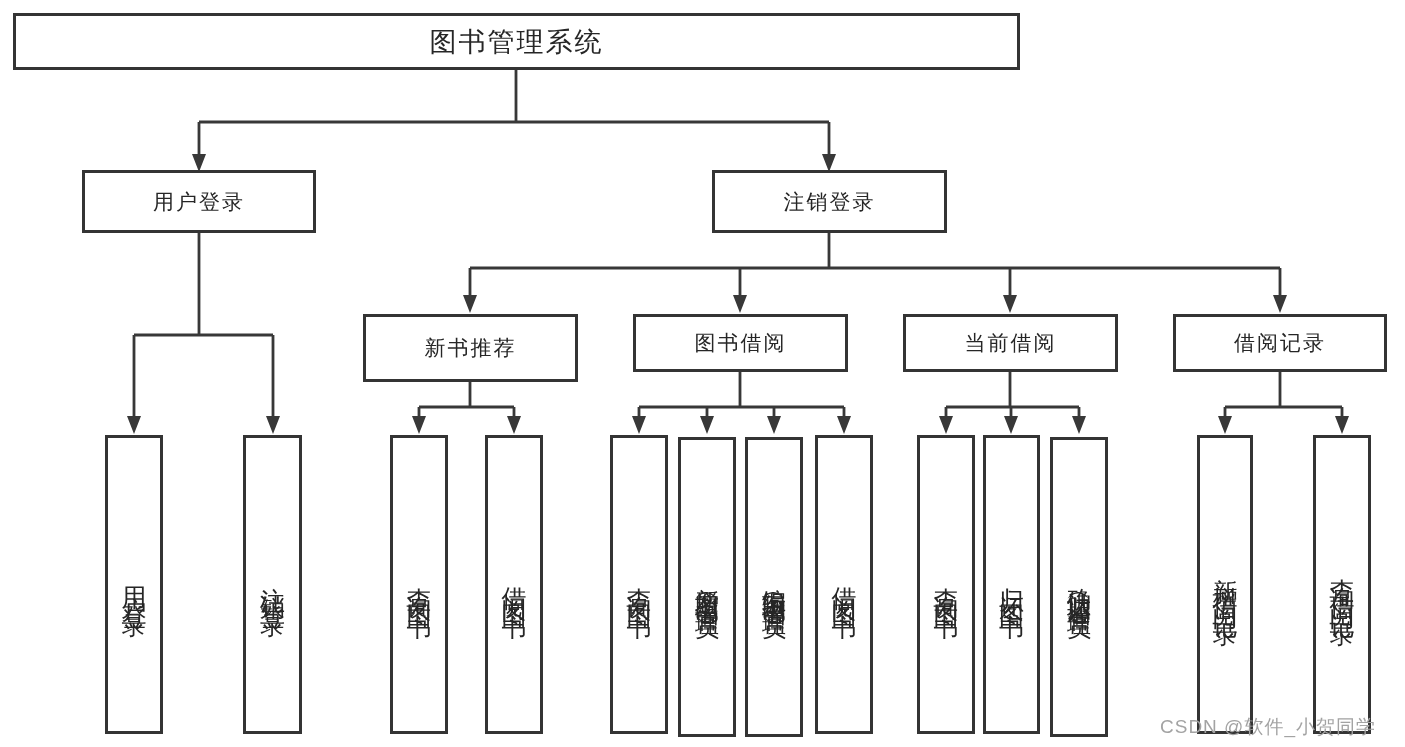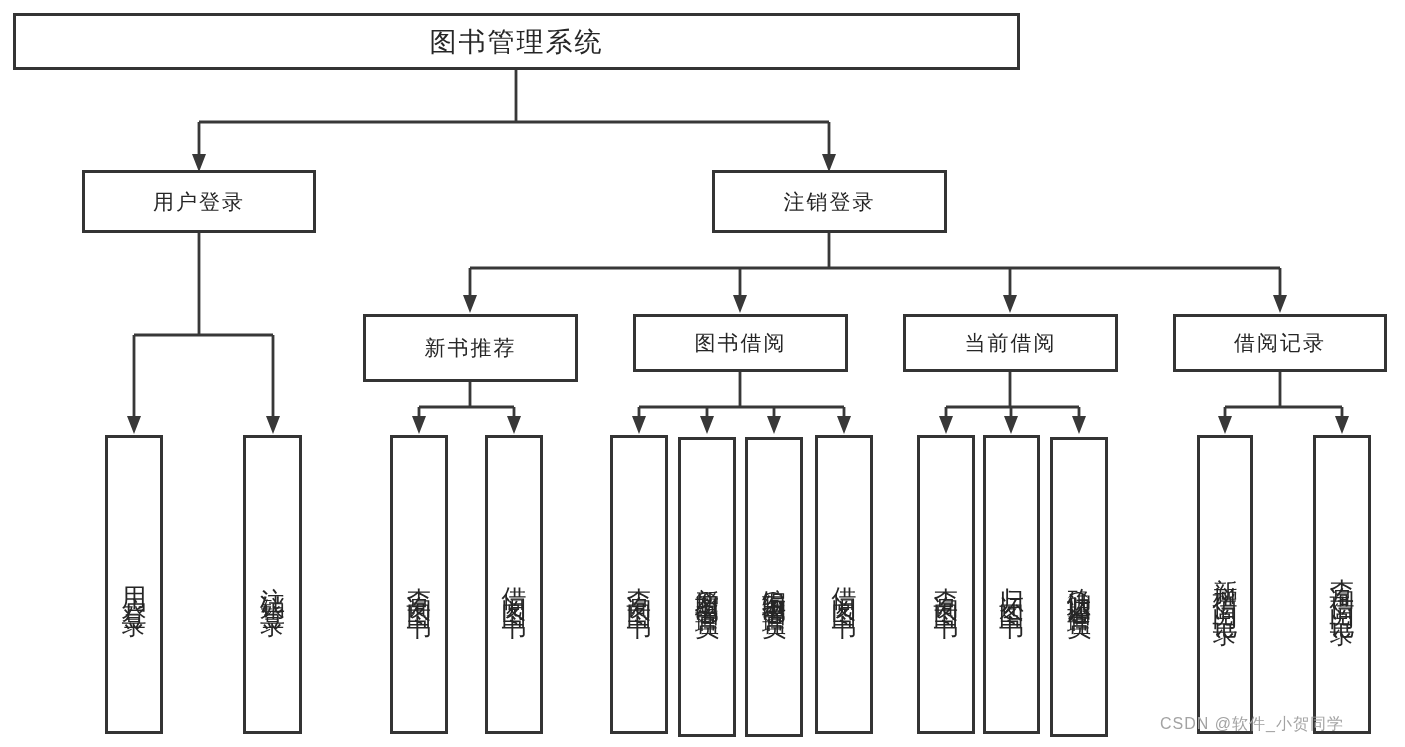--- a/index.html
+++ b/index.html
@@ -29,21 +29,21 @@
     text-orientation:mixed;
     color:#262626;
     white-space:nowrap;
     line-height:1;
   }
   .len4 span{font-size:25px;letter-spacing:9px;}
   .len6 span{font-size:25px;letter-spacing:9px;}
   .len9 span{font-size:24px;letter-spacing:4px;}
   .watermark{
     position:absolute;left:1160px;top:714px;z-index:3;
-    font-size:16px;color:#a3a3a3;letter-spacing:1px;white-space:nowrap;
+    font-size:19px;color:#a3a3a3;letter-spacing:1px;white-space:nowrap;
   }
 </style>
 </head>
 <body>
 
 <div class="canvas">
 
   <svg class="wires" viewBox="0 0 1405 747" xmlns="http://www.w3.org/2000/svg">
     <path d="M516,70V122 M199,122H829 M199,122V158 M829,122V158
          M199,233V335 M134,335H273 M134,335V420 M273,335V420

